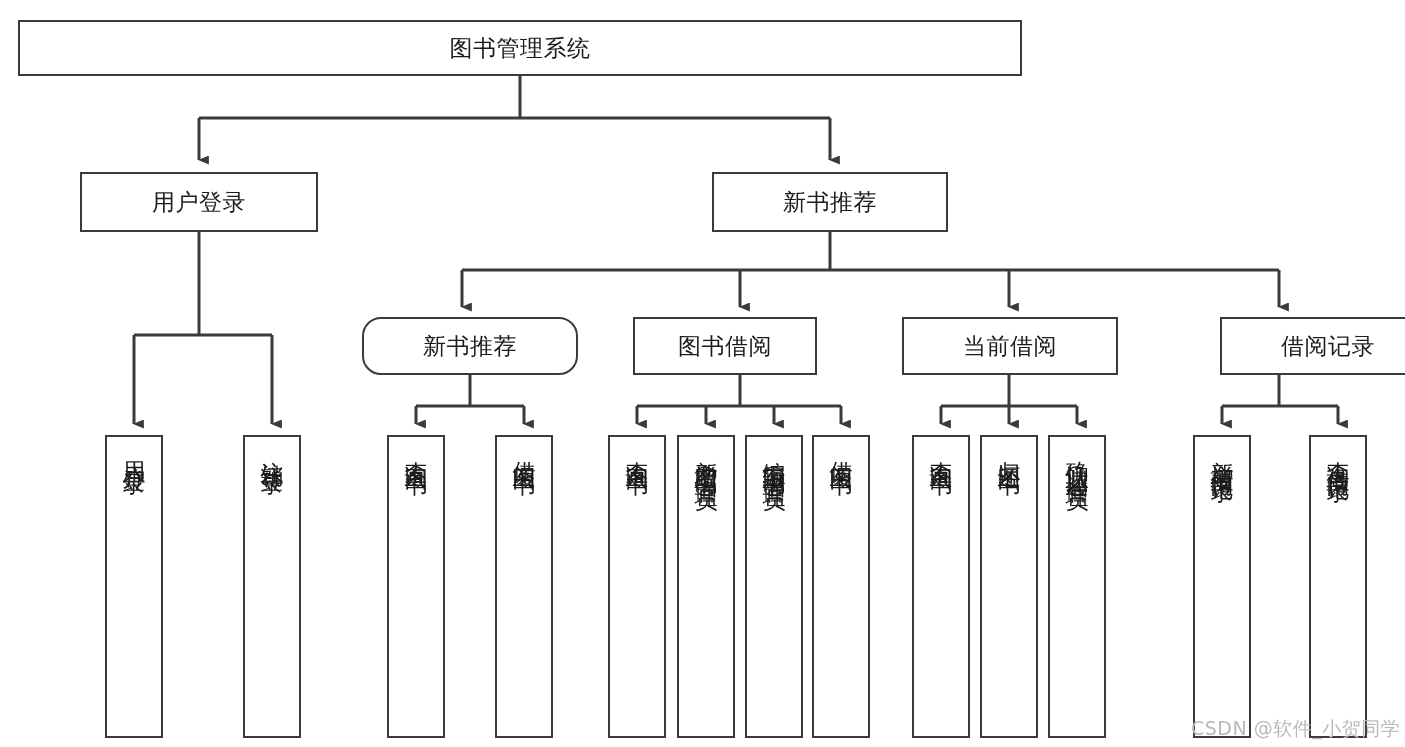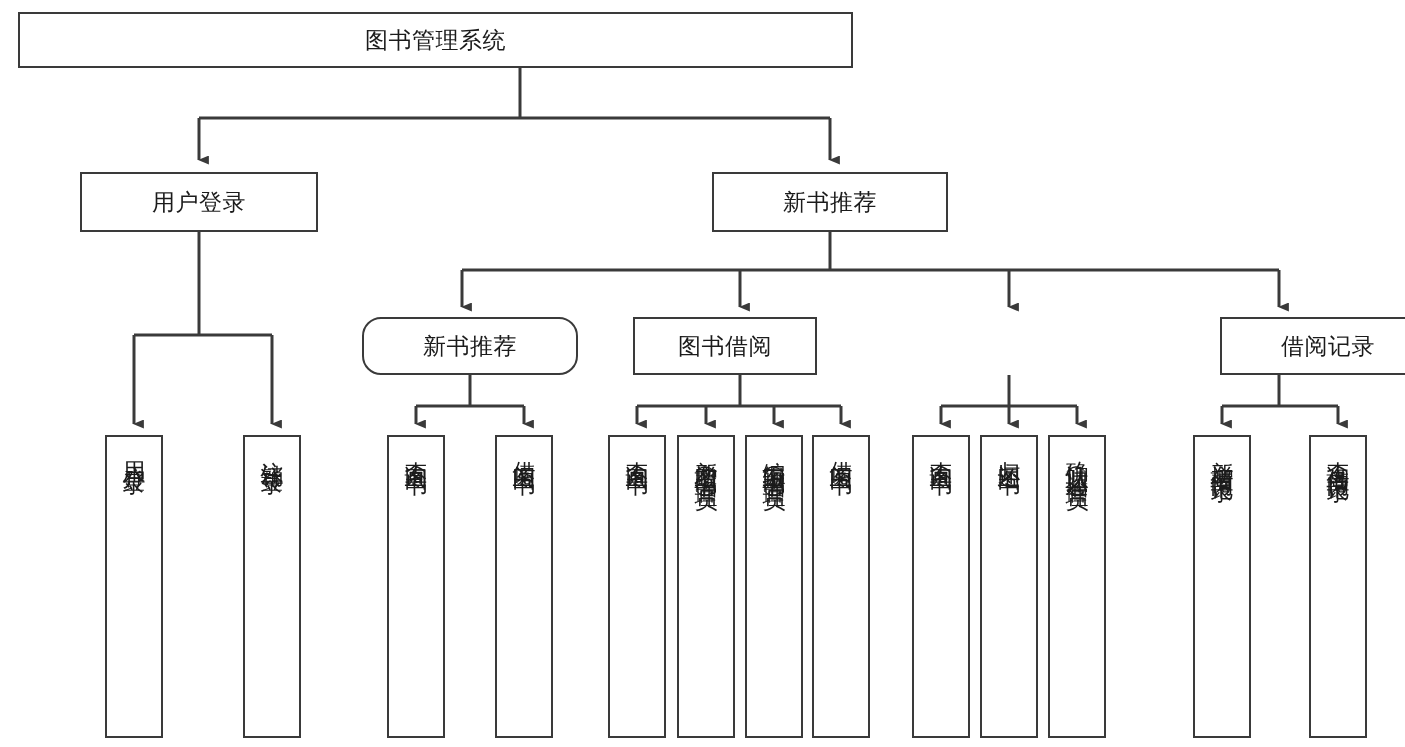--- a/index.html
+++ b/index.html
@@ -119,37 +119,40 @@
       <path d="M 1009 406 L 1009 424" marker-end="url(#arrow)"></path>
       <path d="M 1077 406 L 1077 424" marker-end="url(#arrow)"></path>
 
       <path d="M 1279 375 L 1279 406"></path>
       <path d="M 1222 406 L 1338 406"></path>
       <path d="M 1222 406 L 1222 424" marker-end="url(#arrow)"></path>
       <path d="M 1338 406 L 1338 424" marker-end="url(#arrow)"></path>
     </g>
   </svg>
 
-  <div class="node root horiz" style="left:18px; top:12px; width:835px; height:56px;">
+  <div class="node root horiz" style="left:18px; top:20px; width:1004px; height:56px;">
     <span class="node-label">图书管理系统</span>
   </div>
 
   <div class="node horiz" style="left:80px; top:172px; width:238px; height:60px;">
     <span class="node-label">用户登录</span>
   </div>
   <div class="node horiz" style="left:712px; top:172px; width:236px; height:60px;">
     <span class="node-label">新书推荐</span>
   </div>
 
   <div class="node horiz" style="left:362px; top:317px; width:216px; height:58px;border-radius:19px;">
     <span class="node-label">新书推荐</span>
   </div>
   <div class="node horiz" style="left:633px; top:317px; width:184px; height:58px;align-items:center;">
     <span class="node-label">图书借阅</span>
   </div>
+  <div class="node horiz" style="left:902px; top:317px; width:216px; height:58px;">
+    <span class="node-label">当前借阅</span>
+  </div>
   <div class="node horiz" style="left:1172px; top:317px; width:216px; height:58px;margin-left:48px;">
     <span class="node-label">借阅记录</span>
   </div>
 
   <div class="node vert" style="left:105px; top:435px; width:58px; height:303px;">
     <span class="node-label">用户登录</span>
   </div>
   <div class="node vert" style="left:243px; top:435px; width:58px; height:303px;">
     <span class="node-label">注销登录</span>
   </div>
@@ -184,14 +187,15 @@
     <span class="node-label">确认归还（管理员）</span>
   </div>
 
   <div class="node vert" style="left:1193px; top:435px; width:58px; height:303px;">
     <span class="node-label">新增借阅记录</span>
   </div>
   <div class="node vert" style="left:1309px; top:435px; width:58px; height:303px;">
     <span class="node-label">查询借阅记录</span>
   </div>
 
+  <div class="watermark" style="left:1191px; top:716px;">CSDN @软件_小贺同学</div>
 
 </div>
 
 </body></html>

